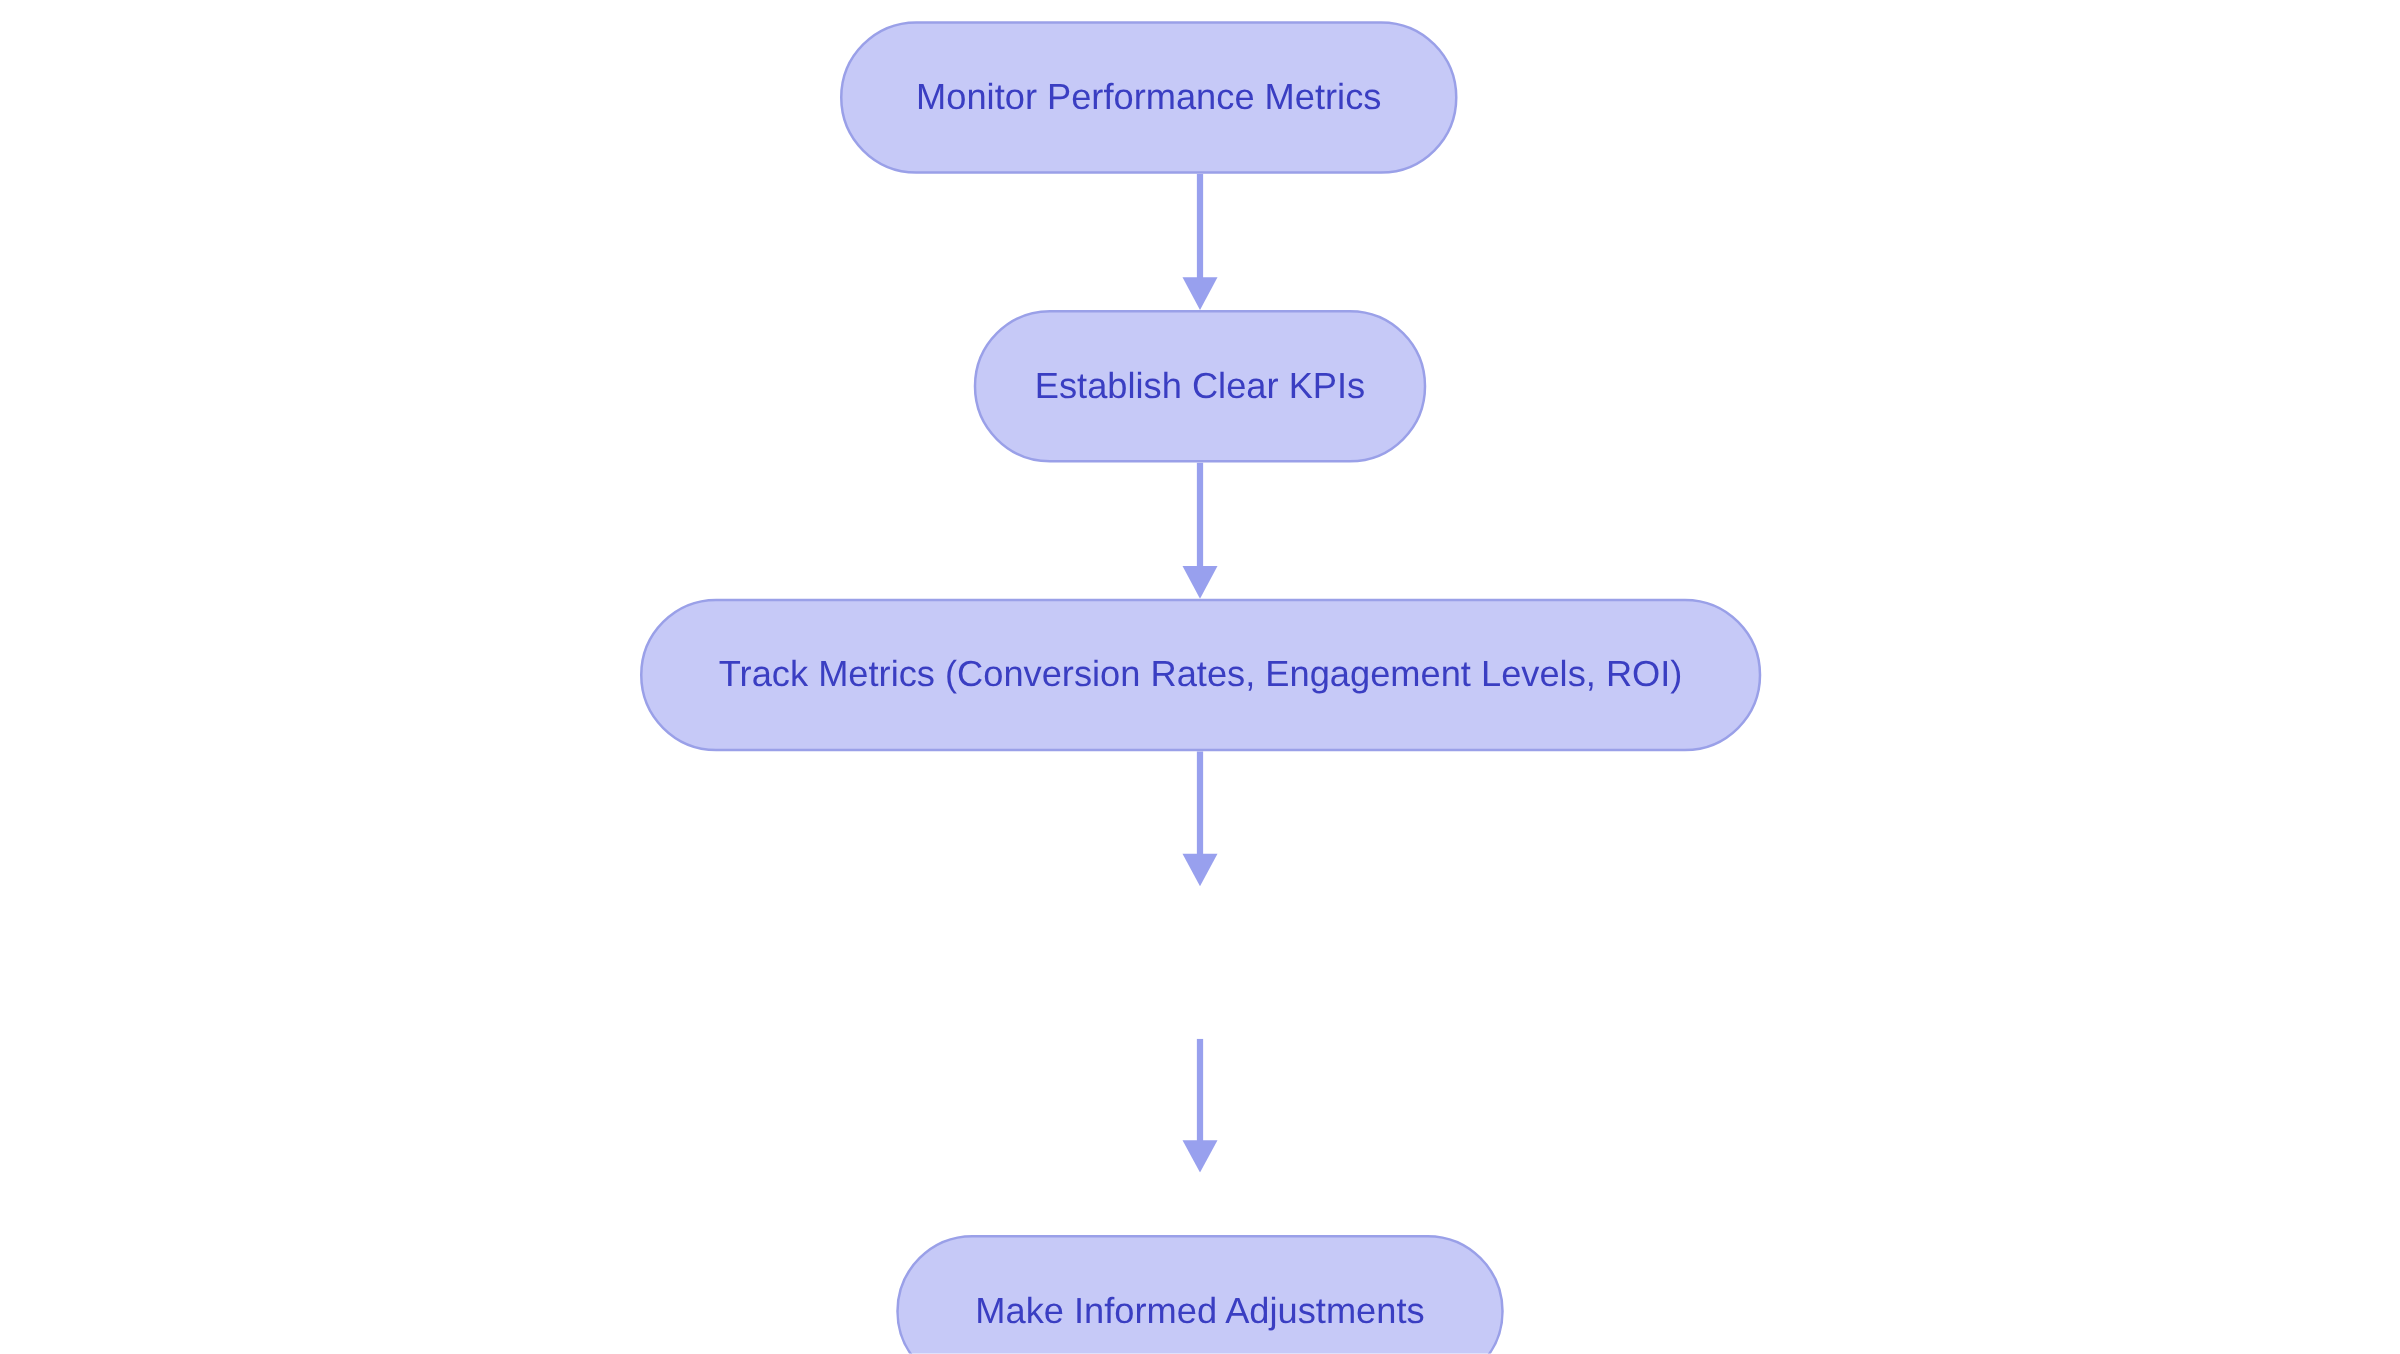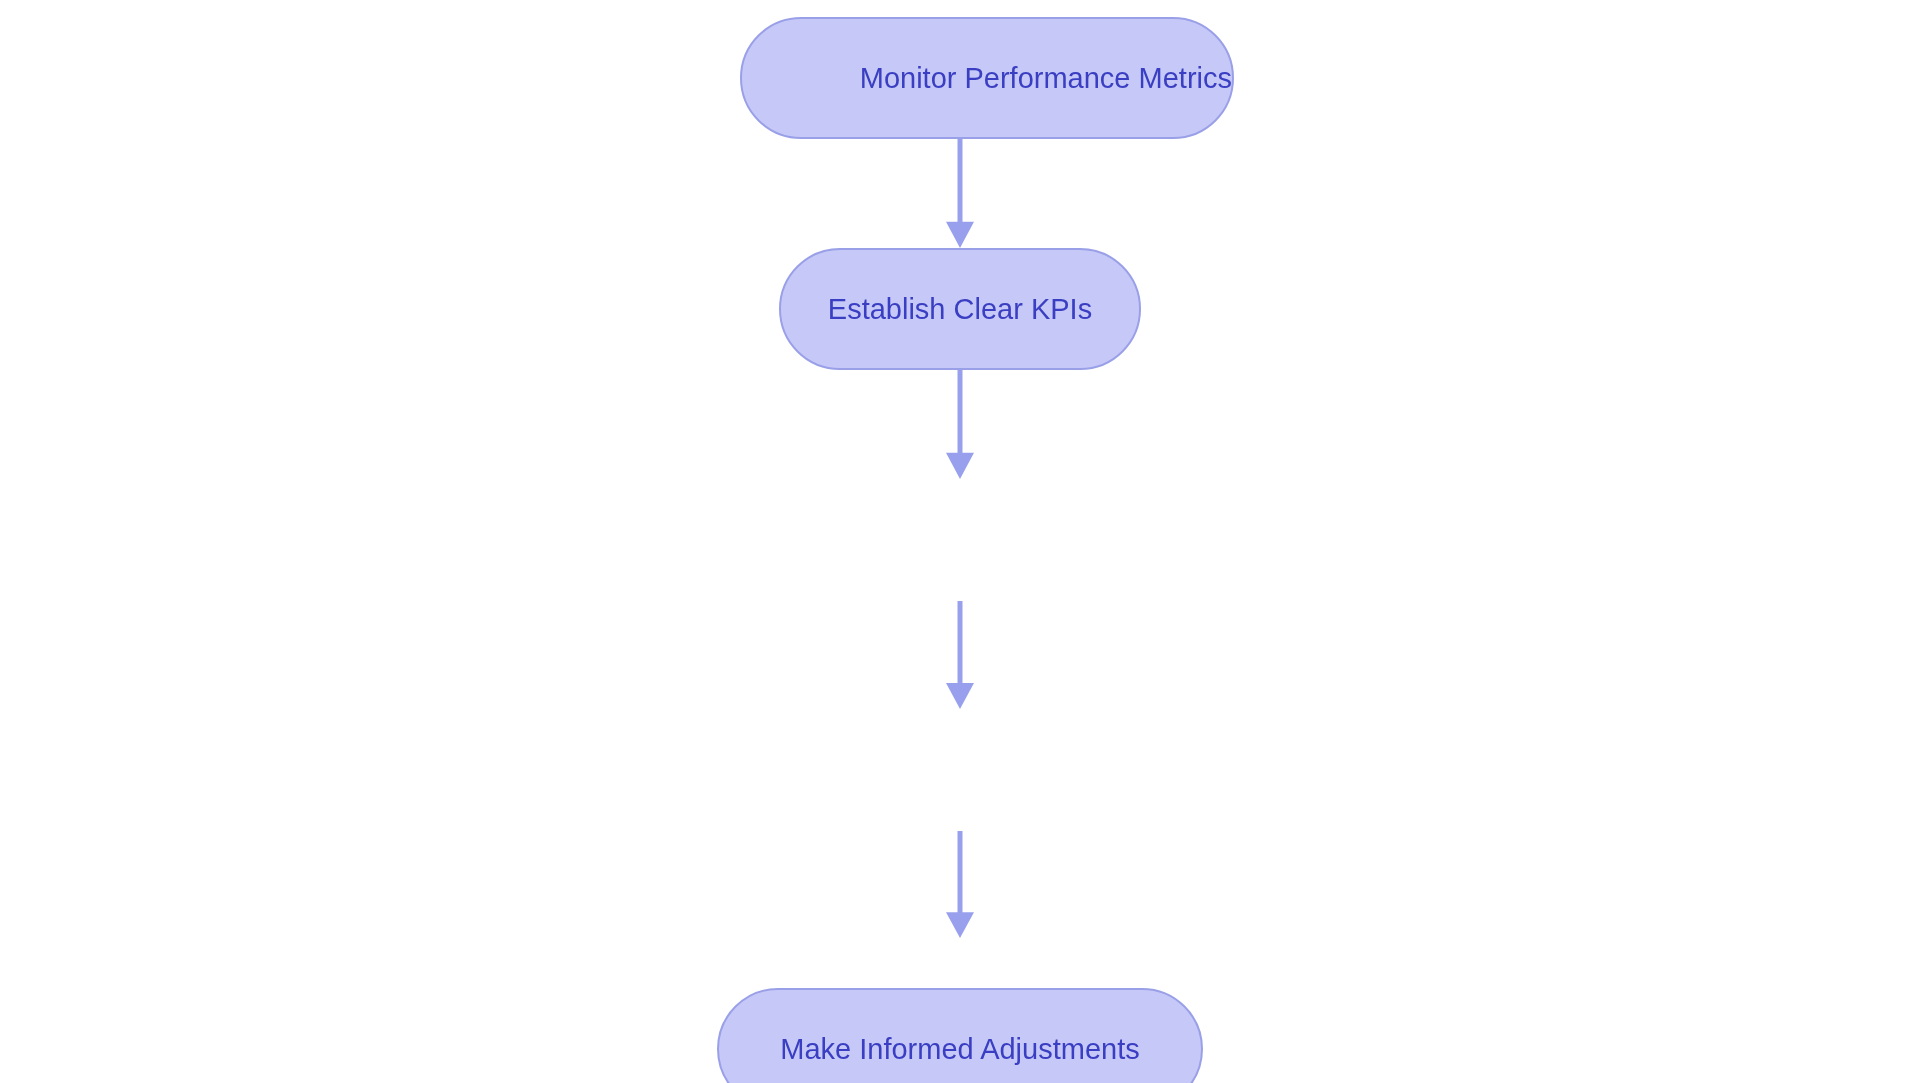--- a/index.html
+++ b/index.html
@@ -22,21 +22,21 @@
     align-items: center;
     justify-content: center;
     text-align: center;
   }
   .node-label {
     color: var(--node-text, #3a3ec2);
     font-size: 29px;
     line-height: 1.2;
     white-space: nowrap;
   }
-  .n1 { left: 740px; top: 17px;  width: 494px; justify-content: flex-end; }
+  .n1 { left: 672px; top: 17px;  width: 494px; }
   .n2 { left: 779px; top: 248px; width: 362px; align-items: center; }
   .n3 { left: 512px; top: 479px; width: 897px; }
   .n4 { left: 769px; top: 709px; width: 382px; }
   .n5 { left: 717px; top: 988px; width: 486px; }
   .edge {
     position: absolute;
     left: 940px;
     width: 40px;
   }
   .a1 { top: 139px; height: 109px; }
@@ -65,20 +65,23 @@
     <span class="node-label">Establish Clear KPIs</span>
   </div>
 
   <div class="edge a2">
     <svg viewBox="0 0 40 108" preserveAspectRatio="none">
       <line x1="20" y1="0" x2="20" y2="84" stroke-width="5" stroke="#98a0ee"></line>
       <polygon points="6,82 34,82 20,108" fill="#98a0ee"></polygon>
     </svg>
   </div>
 
+  <div class="node n3">
+    <span class="node-label">Track Metrics (Conversion Rates, Engagement Levels, ROI)</span>
+  </div>
 
   <div class="edge a3">
     <svg viewBox="0 0 40 108" preserveAspectRatio="none">
       <line x1="20" y1="0" x2="20" y2="84" stroke-width="5" stroke="#98a0ee"></line>
       <polygon points="6,82 34,82 20,108" fill="#98a0ee"></polygon>
     </svg>
   </div>
 
 
   <div class="edge a4">

